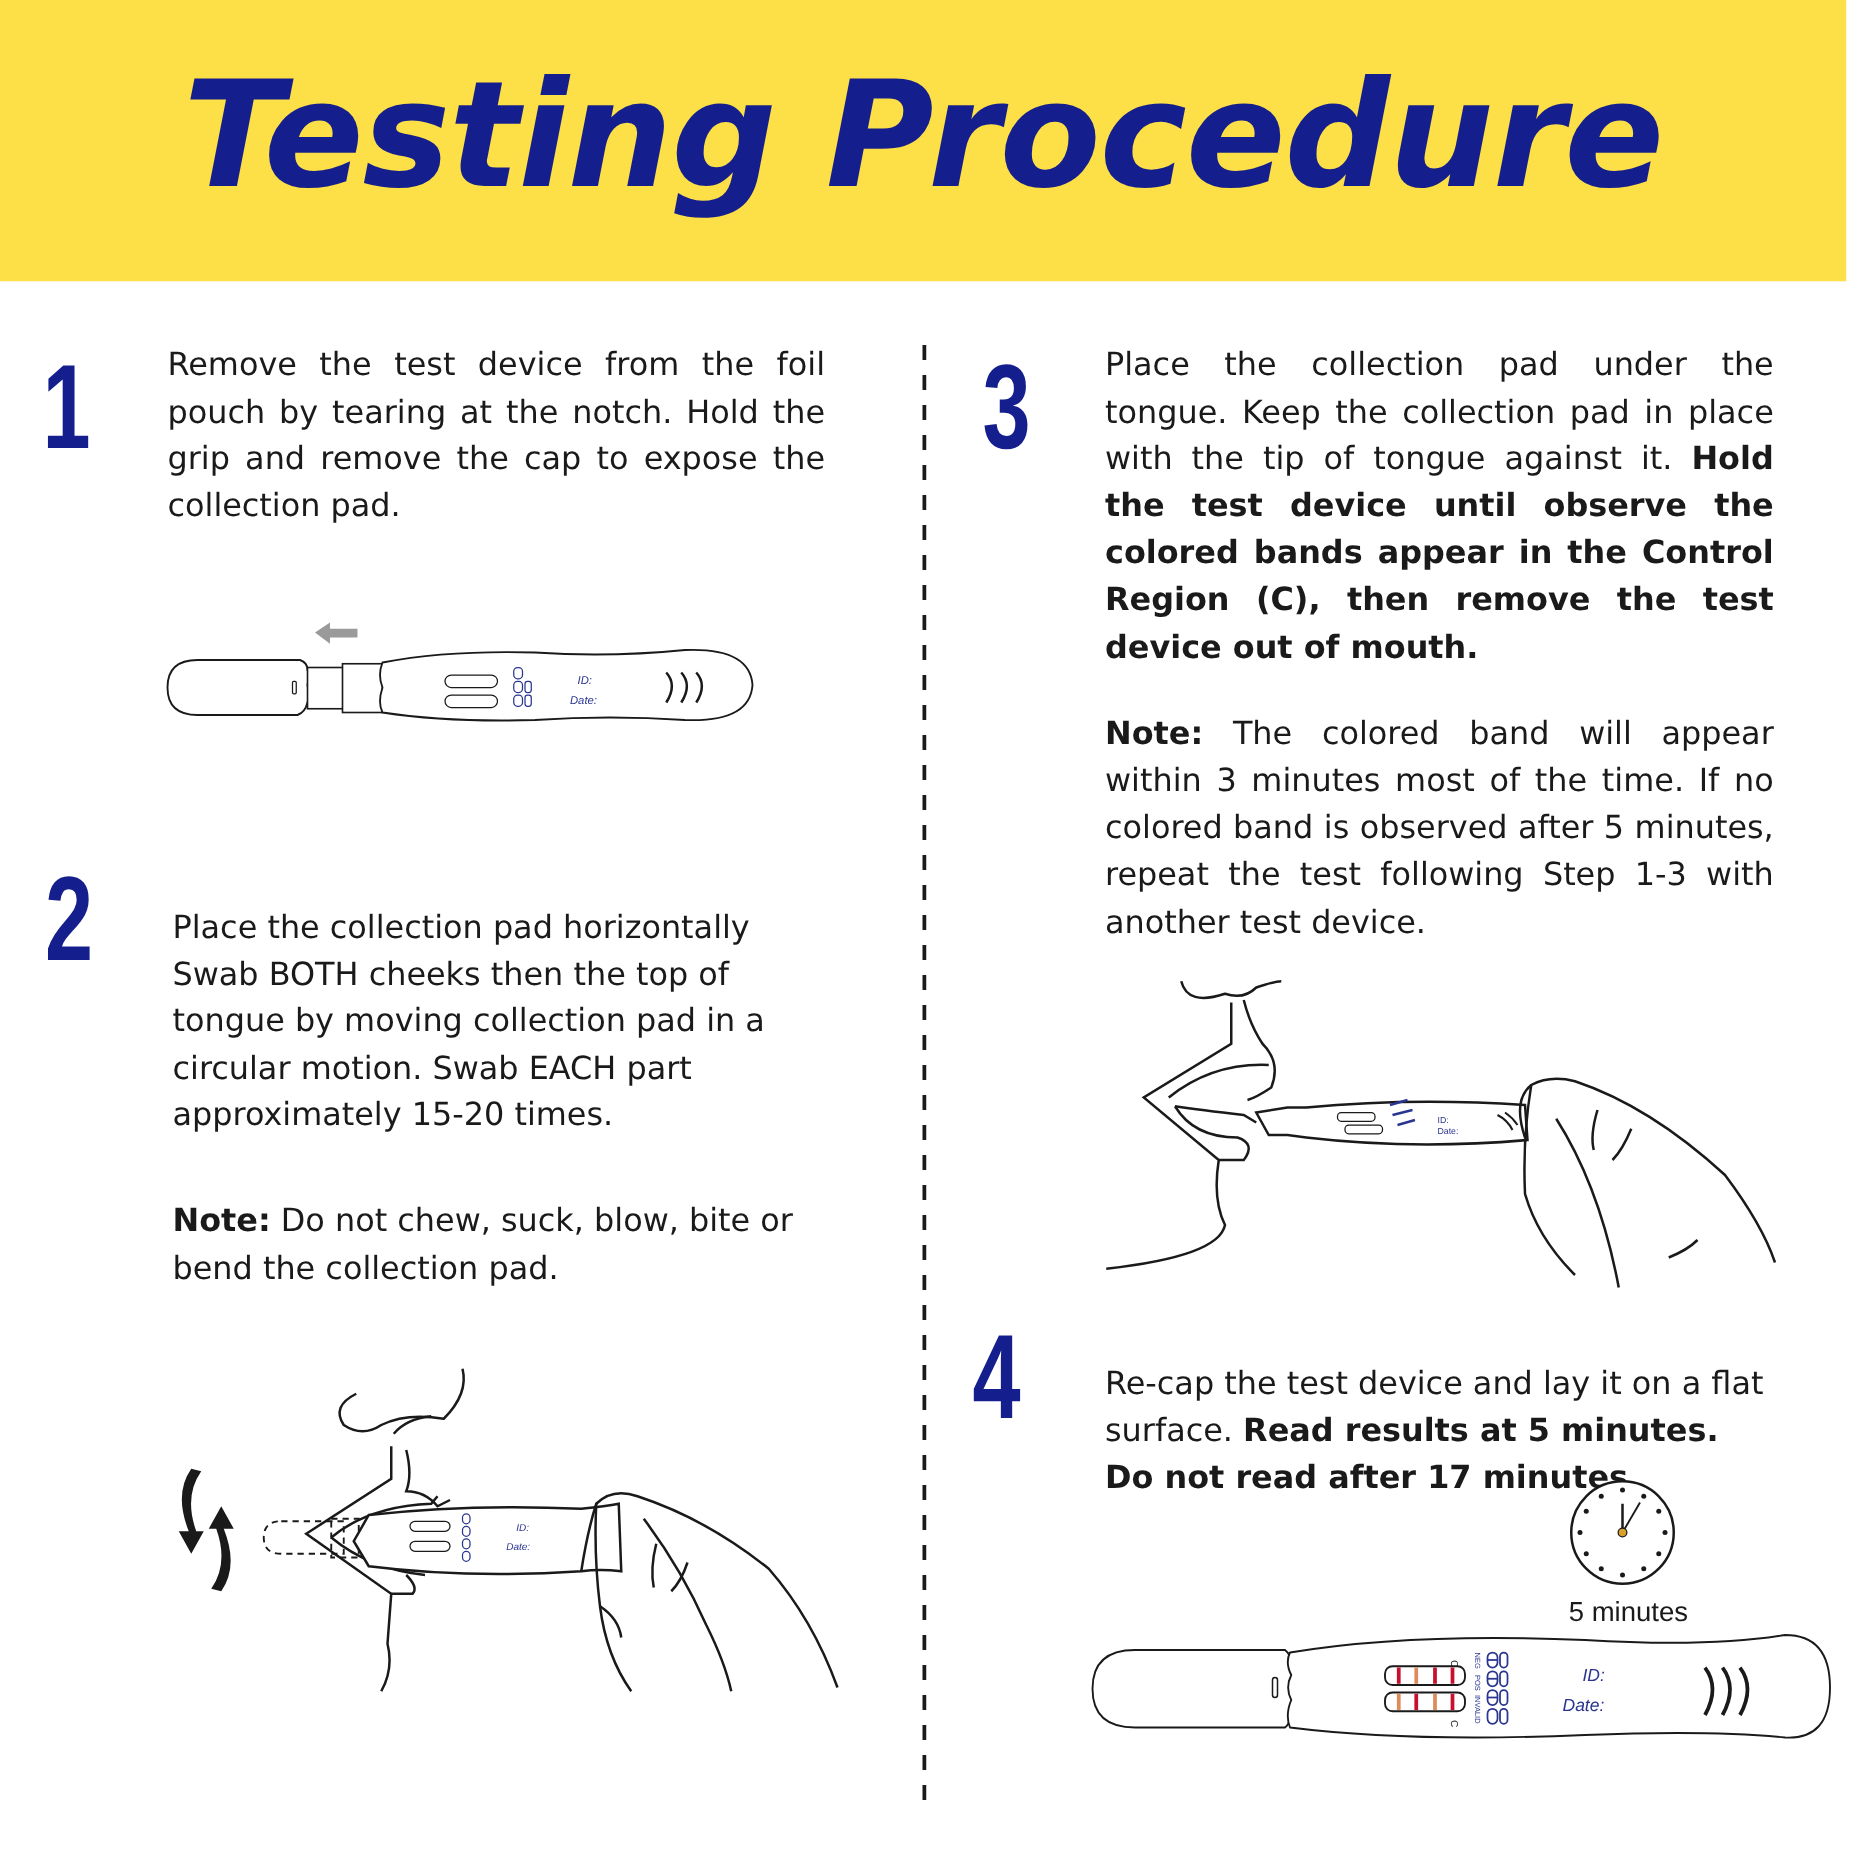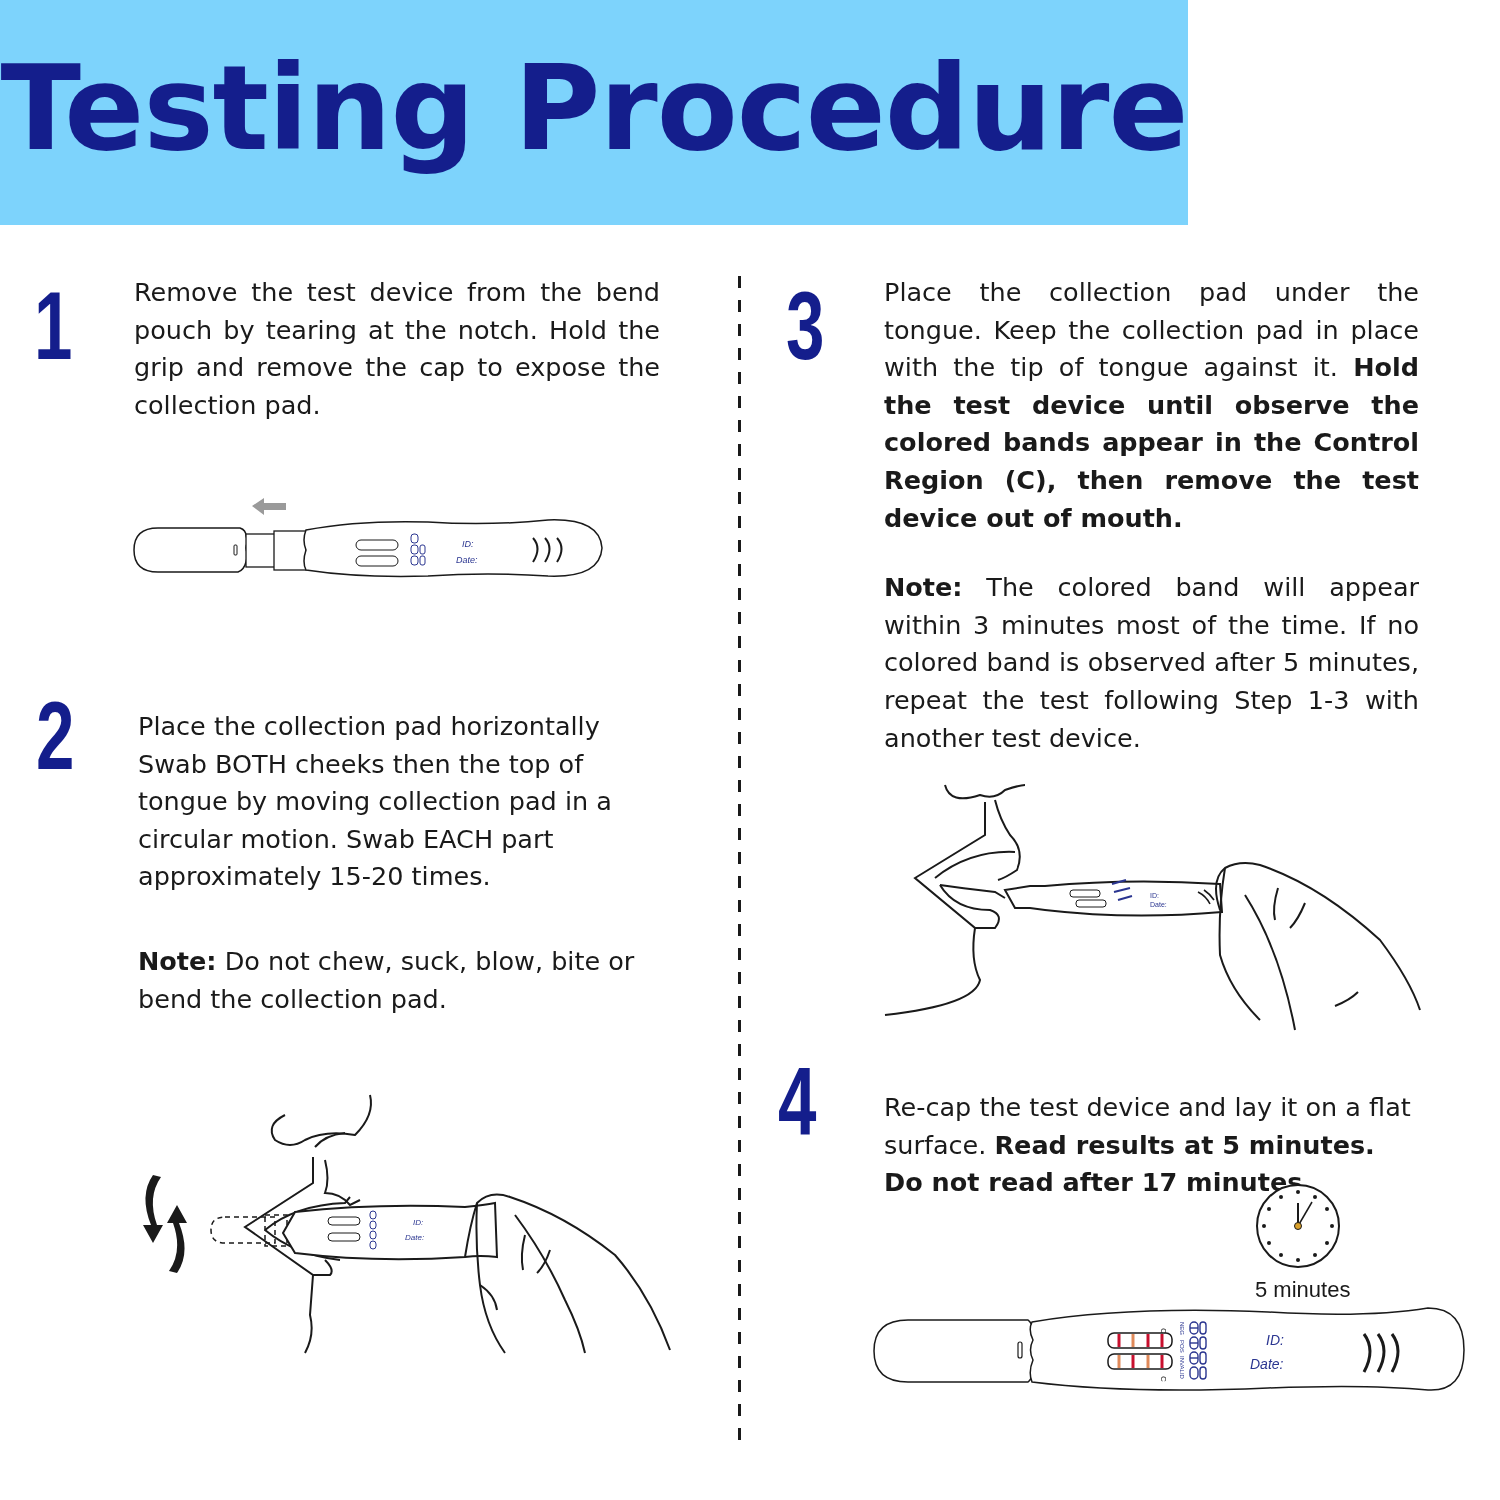--- a/index.html
+++ b/index.html
@@ -1,22 +1,22 @@
 <!DOCTYPE html>
 <html><head>
   <meta charset="utf-8">
   <style>
     * { box-sizing: border-box; margin: 0; padding: 0; }
     html, body { width: 1500px; height: 1500px; background: #ffffff; overflow: hidden; }
     body { position: relative; font-family: "DejaVu Sans", sans-serif; color: #1a1a1a; }
 
     .header {
-      position: absolute; left: 0; top: 0; width: 1188px; height: 225px;
-      background: #7dd3fc;
-      display: flex; align-items: center; justify-content: center;
+      position: absolute; left: 0; top: 0; width: 1477px; height: 225px;
+      background: #fde047;
+      display: flex; align-items: center; justify-content: center; font-style: italic;
     }
     .header h1 {
       font-family: "DejaVu Sans", sans-serif;
       font-weight: bold;
       font-size: 118px;
       letter-spacing: -1px;
       color: #141e8c;
       margin-top: -10px;
     }
 
@@ -56,21 +56,21 @@
 </head>
 <body>
 
 <div class="header">
   <h1>Testing Procedure</h1>
 </div>
 
 <div class="divider"></div>
 
 <div class="step-num" style="left:34px; top:278px;">1</div>
-<div class="text justify" style="left:134px; top:274px; width:526px;">Remove the test device from the bend pouch by tearing at the notch. Hold the grip and remove the cap to expose the collection pad.</div>
+<div class="text justify" style="left:134px; top:274px; width:526px;">Remove the test device from the foil pouch by tearing at the notch. Hold the grip and remove the cap to expose the collection pad.</div>
 
 <svg class="illus" style="left:128px; top:490px;" width="480" height="95" viewBox="0 0 480 95">
 
   <g fill="#9a9a9a">
     <polygon points="124,16 136,8 136,13 158,13 158,20 136,20 136,25"></polygon>
   </g>
 
   <path d="M30,38 L112,38 Q118,40 118,46 L120,52 Q116,58 120,64 L118,72 Q116,80 110,82 L30,82 Q6,82 6,60 Q6,38 30,38 Z" fill="#fff" stroke="#1a1a1a" stroke-width="1.5"></path>
   <rect x="106" y="55" width="3" height="10" rx="1" fill="none" stroke="#1a1a1a" stroke-width="1"></rect>
 
@@ -92,21 +92,21 @@
   <text x="328" y="73" font-size="9" font-style="italic" fill="#2a3590" font-family="Liberation Sans, sans-serif">Date:</text>
 
   <g fill="none" stroke="#1a1a1a" stroke-width="2">
     <path d="M405,48 Q414,58 405,72"></path>
       <path d="M417,48 Q426,58 417,72"></path>
       <path d="M429,48 Q438,58 429,72"></path>
   </g>
 </svg>
 
 <div class="step-num" style="left:36px; top:688px;">2</div>
-<div class="text" style="left:138px; top:708px; width:540px;">
+<div class="text" style="left:138px; top:724px; width:540px;">
   <div>Place the collection pad horizontally</div>
   <div>Swab BOTH cheeks then the top of</div>
   <div>tongue by moving collection pad in a</div>
   <div>circular motion. Swab EACH part</div>
   <div>approximately 15-20 times.</div>
   <p style="margin-top:47px; width:520px;"><b>Note:</b><span> Do not chew, suck, blow, bite or bend the collection pad.</span></p>
 </div>
 
 <svg class="illus" style="left:125px; top:1085px;" width="560" height="270" viewBox="0 0 560 270">
 

